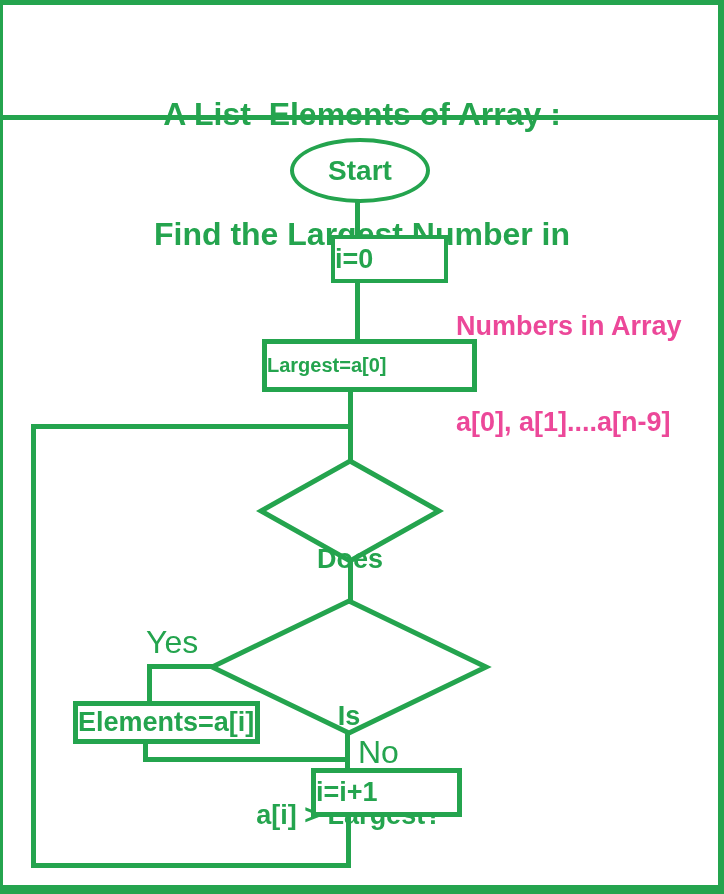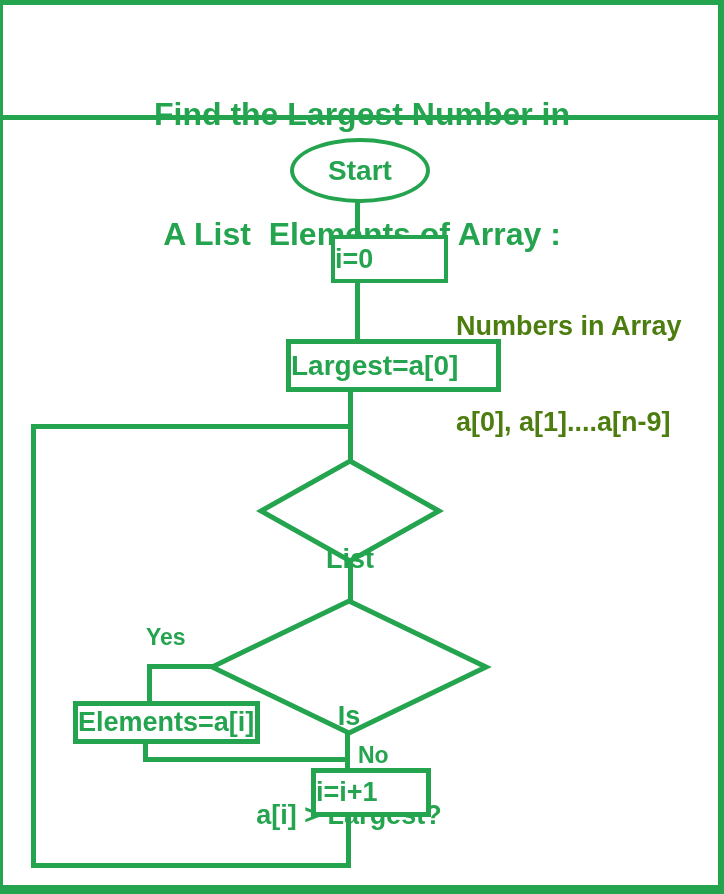--- a/index.html
+++ b/index.html
@@ -55,83 +55,83 @@
     position: absolute;
     text-align: center;
     font-weight: bold;
     font-size: 27px;
     line-height: 33px;
     color: #24a44e;
     white-space: pre;
   }
   .branch-label {
     position: absolute;
-    font-weight: bold;
-    font-size: 23px;
+    font-weight: normal;
+    font-size: 32px;
     color: #24a44e;
   }
   .annotation {
     position: absolute;
     left: 456px; top: 246px;
     font-weight: bold;
     font-size: 27px;
     line-height: 32px;
-    color: #4d7c0f;
+    color: #ec4899;
     white-space: pre;
   }
 </style>
 </head>
 <body>
 
 <div class="canvas">
 
   <div class="line" style="left:0; top:0; width:724px; height:5px;"></div>
   <div class="line" style="left:0; top:0; width:3px; height:894px;"></div>
   <div class="line" style="left:718px; top:0; width:6px; height:894px;"></div>
   <div class="line" style="left:0; top:885px; width:724px; height:9px;"></div>
 
   <div class="title">
+    <div>A List  Elements of Array :</div>
     <div>Find the Largest Number in</div>
-    <div>A List  Elements of Array :</div>
   </div>
   <div class="line" style="left:0; top:115px; width:724px; height:5px;"></div>
 
   <div class="ellipse" style="left:290px; top:138px; width:140px; height:65px;">
     <span>Start</span>
   </div>
 
   <div class="line" style="left:355px; top:202px; width:5px; height:34px;"></div>
 
   <div class="node-box" style="left:303px; top:235px; width:117px; height:48px;">
     <span>i=0</span>
   </div>
 
   <div class="annotation">
     <div>Numbers in Array</div>
     <div>a[0], a[1]....a[n-9]</div>
   </div>
 
   <div class="line" style="left:355px; top:281px; width:5px; height:60px;"></div>
 
-  <div class="node-box b5" style="left:258px; top:339px; width:215px; height:53px; font-size:28px;">
+  <div class="node-box b5" style="left:234px; top:339px; width:215px; height:53px; font-size:20px;">
     <span>Largest=a[0]</span>
   </div>
 
   <div class="line" style="left:348px; top:390px; width:5px; height:72px;"></div>
 
   <div class="line" style="left:31px; top:424px; width:322px; height:5px;"></div>
   <div class="line" style="left:31px; top:424px; width:5px; height:444px;"></div>
   <div class="line" style="left:31px; top:863px; width:320px; height:5px;"></div>
   <div class="line" style="left:346px; top:815px; width:5px; height:53px;"></div>
 
   <svg class="diamond-svg" style="left:256px; top:456px;" width="188" height="110" viewBox="0 0 188 110">
     <polygon points="94,5 183,55 94,105 5,55" fill="#ffffff" stroke="#24a44e" stroke-width="5" stroke-linejoin="miter"></polygon>
   </svg>
   <div class="diamond-text" style="left:261px; top:477px; width:178px;">
-    <div>List</div>
+    <div>Does</div>
     <div>i=N?</div>
   </div>
 
   <div class="line" style="left:348px; top:559px; width:5px; height:43px;"></div>
 
   <svg class="diamond-svg" style="left:207px; top:596px;" width="285" height="143" viewBox="0 0 285 143">
     <polygon points="142,5 279,71 142,137 5,71" fill="#ffffff" stroke="#24a44e" stroke-width="5" stroke-linejoin="miter"></polygon>
   </svg>
   <div class="diamond-text" style="left:212px; top:634px; width:274px;">
     <div>Is</div>
@@ -143,19 +143,19 @@
   <div class="line" style="left:147px; top:664px; width:5px; height:41px;"></div>
 
   <div class="node-box b5" style="left:45px; top:701px; width:187px; height:43px;">
     <span>Elements=a[i]</span>
   </div>
 
   <div class="line" style="left:143px; top:742px; width:5px; height:20px;"></div>
   <div class="line" style="left:143px; top:757px; width:207px; height:5px;"></div>
 
   <div class="line" style="left:345px; top:731px; width:5px; height:39px;"></div>
-  <div class="branch-label" style="left:358px; top:734px;margin-top:8px;">No</div>
+  <div class="branch-label" style="left:358px; top:734px;">No</div>
 
-  <div class="node-box b5" style="left:283px; top:768px; width:120px; height:49px;">
+  <div class="node-box b5" style="left:283px; top:768px; width:151px; height:49px;">
     <span>i=i+1</span>
   </div>
 
 </div>
 
 </body></html>

